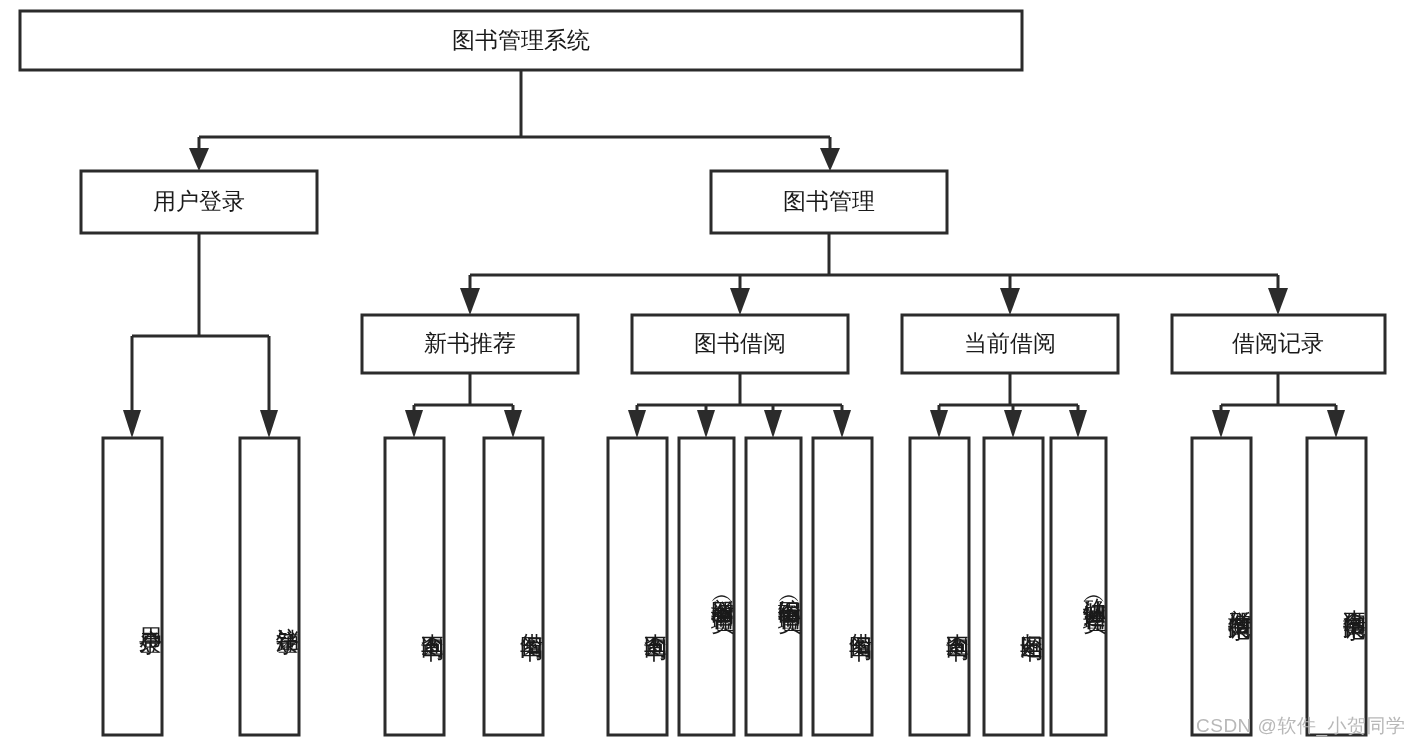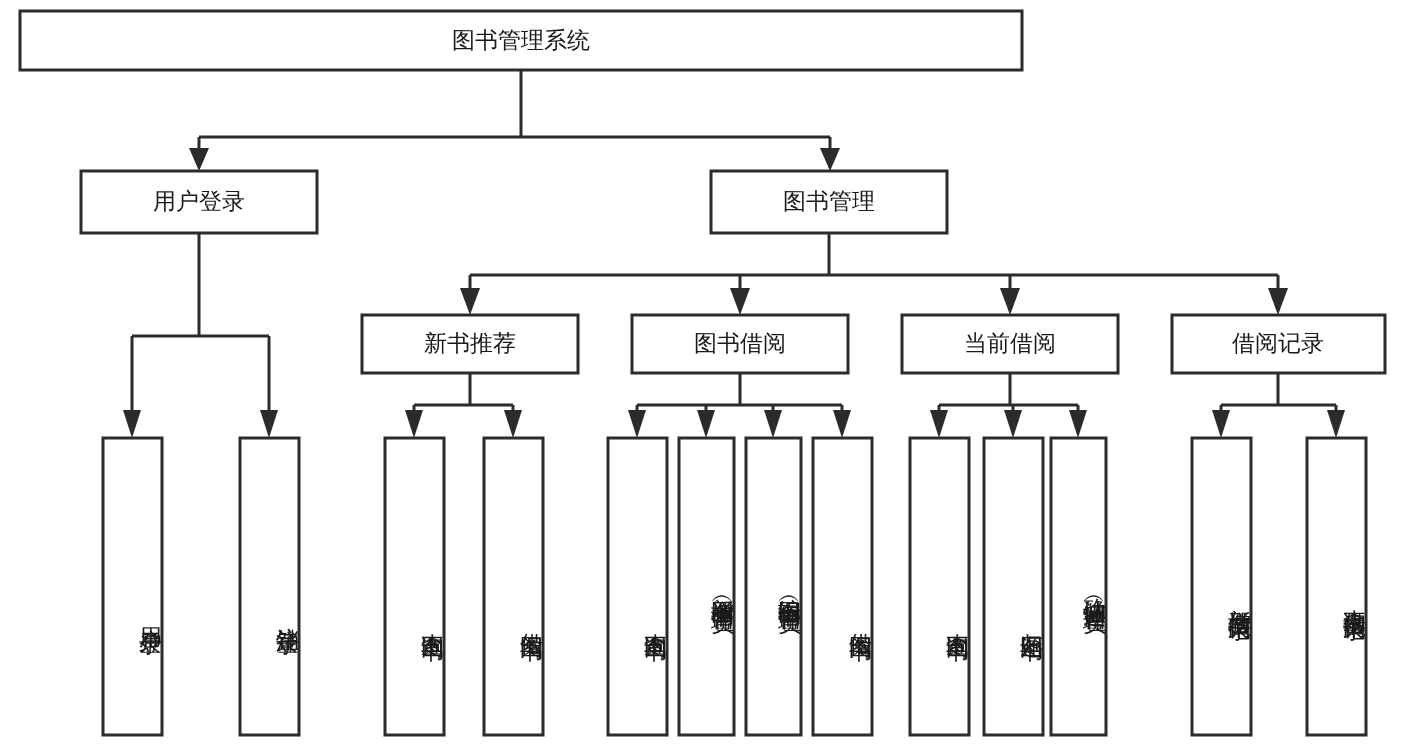--- a/index.html
+++ b/index.html
@@ -205,14 +205,15 @@
   <div class="node-label-v" style="left:608px; top:503px; width:59px; height:232px;">查询图书</div>
   <div class="node-label-v" style="left:679px; top:443px; width:55px; height:292px;">新增图书（管理员）</div>
   <div class="node-label-v" style="left:746px; top:443px; width:55px; height:292px;">编辑图书（管理员）</div>
   <div class="node-label-v" style="left:813px; top:503px; width:59px; height:232px;">借阅图书</div>
   <div class="node-label-v" style="left:910px; top:503px; width:59px; height:232px;">查询图书</div>
   <div class="node-label-v" style="left:984px; top:503px; width:59px; height:232px;">归还图书</div>
   <div class="node-label-v" style="left:1051px; top:443px; width:55px; height:292px;">确认归还（管理员）</div>
   <div class="node-label-v" style="left:1192px; top:458px; width:59px; height:277px;">新增借阅记录</div>
   <div class="node-label-v" style="left:1307px; top:458px; width:59px; height:277px;">查询借阅记录</div>
 
+  <div class="watermark" style="left:1196px; top:713px;">CSDN @软件_小贺同学</div>
 
 </div>
 
 </body></html>

